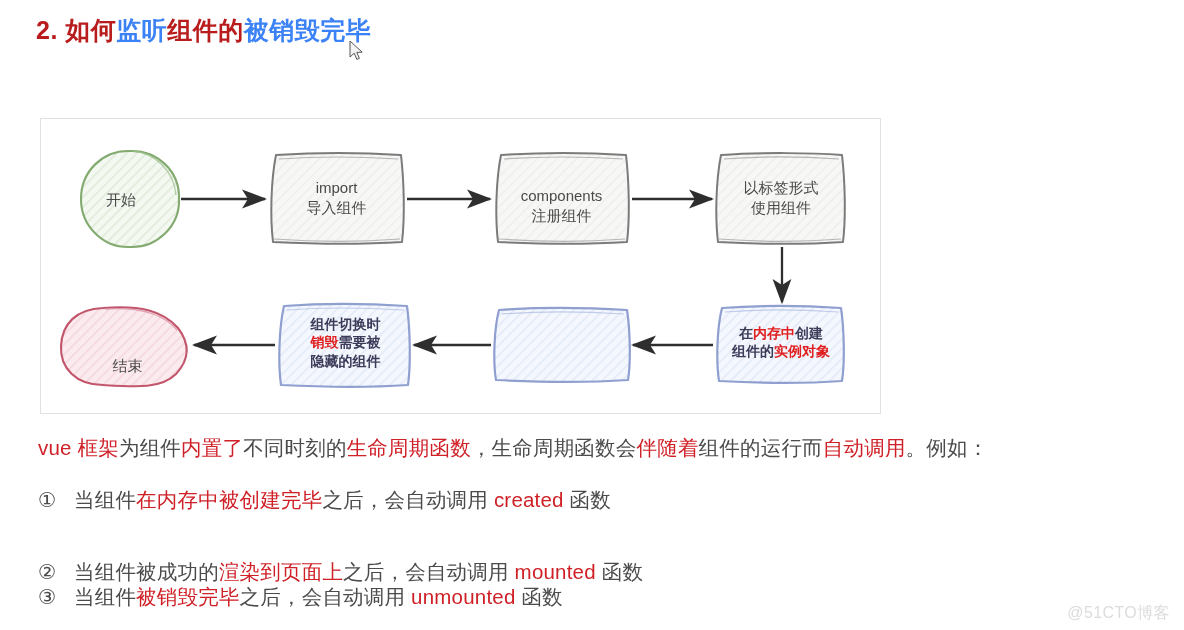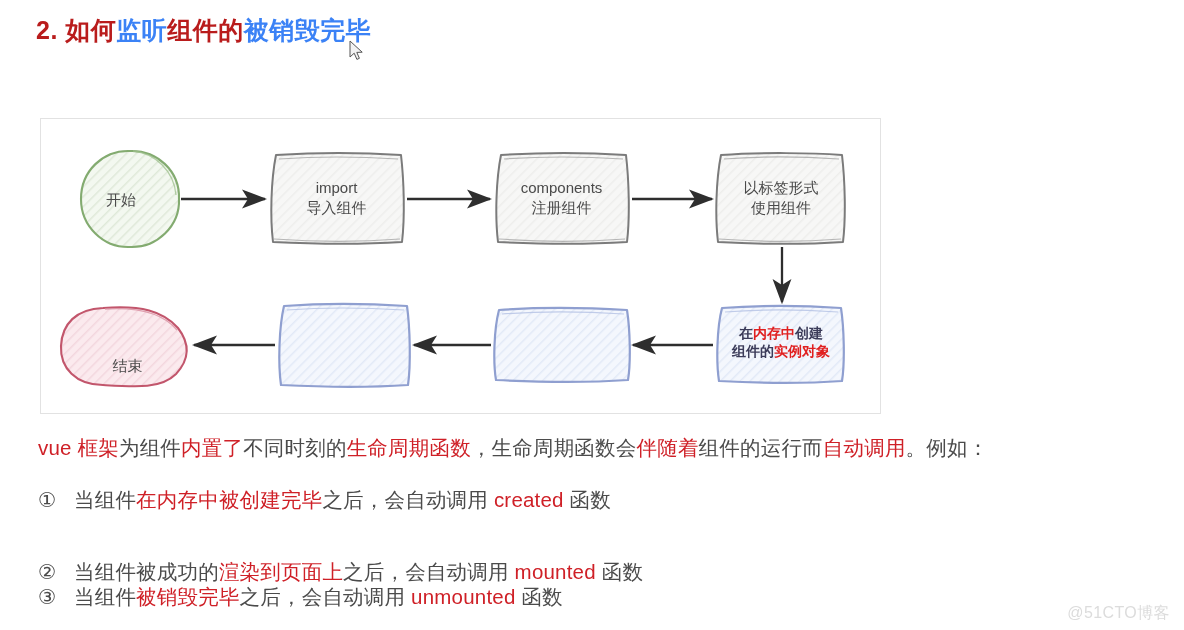--- a/index.html
+++ b/index.html
@@ -192,36 +192,41 @@
 
   <div class="node-label label-cn" style="left:40px; top:71px; width:80px;">
       <span class="ln"><span>开始</span></span>
     </div>
 
   <div class="node-label label-plain" style="left:228px; top:59px; width:135px;">
       <span class="ln"><span>import</span></span>
       <span class="ln"><span>导入组件</span></span>
     </div>
 
-  <div class="node-label label-plain" style="left:453px; top:59px; width:135px;text-align:center;">
+  <div class="node-label label-plain" style="left:453px; top:67px; width:135px;text-align:center;">
       <span class="ln"><span>components</span></span>
       <span class="ln"><span>注册组件</span></span>
     </div>
 
   <div class="node-label label-blue" style="left:675px; top:205px; width:130px;">
       <span class="ln"><span>在</span><span class="red">内存中</span><span>创建</span></span>
       <span class="ln"><span>组件的</span><span class="red">实例对象</span></span>
     </div>
 
   <div class="node-label label-plain" style="left:675px; top:59px; width:130px;">
       <span class="ln"><span>以标签形式</span></span>
       <span class="ln"><span>使用组件</span></span>
     </div>
 
 
+  <div class="node-label label-blue" style="left:237px; top:196px; width:135px;">
+      <span class="ln"><span>组件切换时</span></span>
+      <span class="ln"><span class="red">销毁</span><span>需要被</span></span>
+      <span class="ln"><span>隐藏的组件</span></span>
+    </div>
 
   <div class="node-label label-cn" style="left:24px; top:217px; width:125px;margin-top:20px;">
       <span class="ln"><span>结束</span></span>
     </div>
 </div>
 
 <div class="para" id="para-intro"><span class="r">vue 框架</span><span>为组件</span><span class="r">内置了</span><span>不同时刻的</span><span class="r">生命周期函数</span><span>，生命周期函数会</span><span class="r">伴随着</span><span>组件的运行而</span><span class="r">自动调用</span><span>。例如：</span></div>
 <div class="para" id="para-item-1"><span class="marker">①</span><span>当组件</span><span class="r">在内存中被创建完毕</span><span>之后，会自动调用 </span><span class="r">created</span><span> 函数</span></div>
 <div class="para" id="para-item-2"><span class="marker">②</span><span>当组件被成功的</span><span class="r">渲染到页面上</span><span>之后，会自动调用 </span><span class="r">mounted</span><span> 函数</span></div>
 <div class="para" id="para-item-3"><span class="marker">③</span><span>当组件</span><span class="r">被销毁完毕</span><span>之后，会自动调用 </span><span class="r">unmounted</span><span> 函数</span></div>

